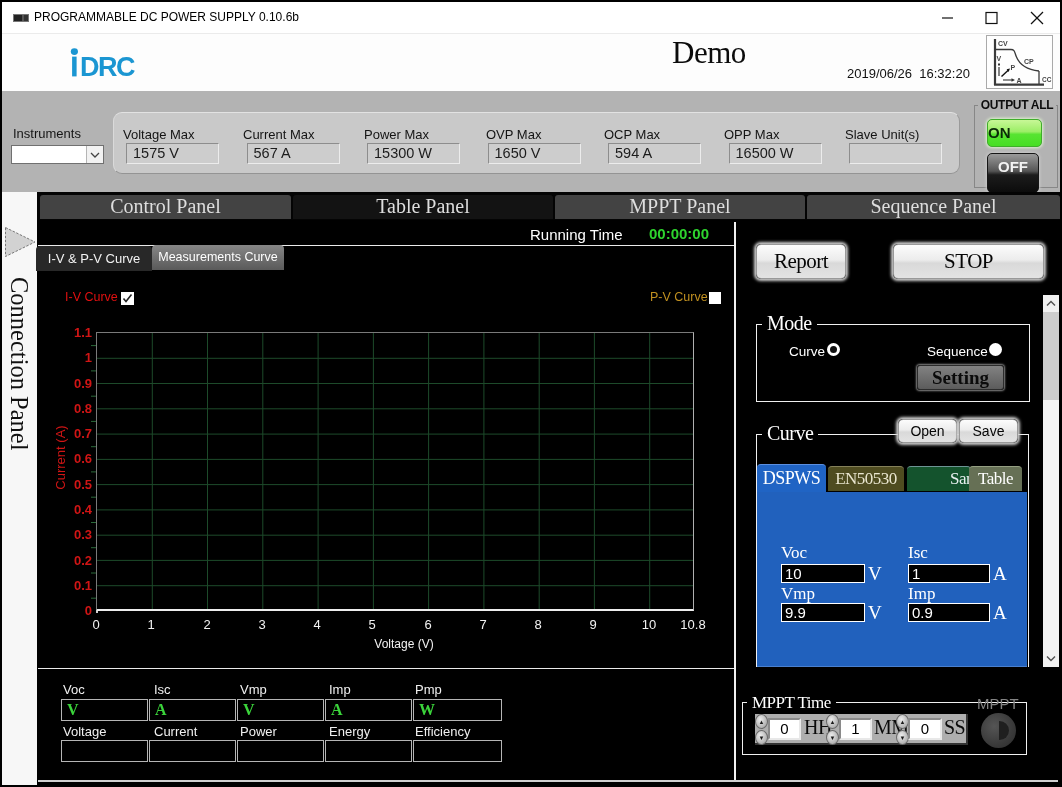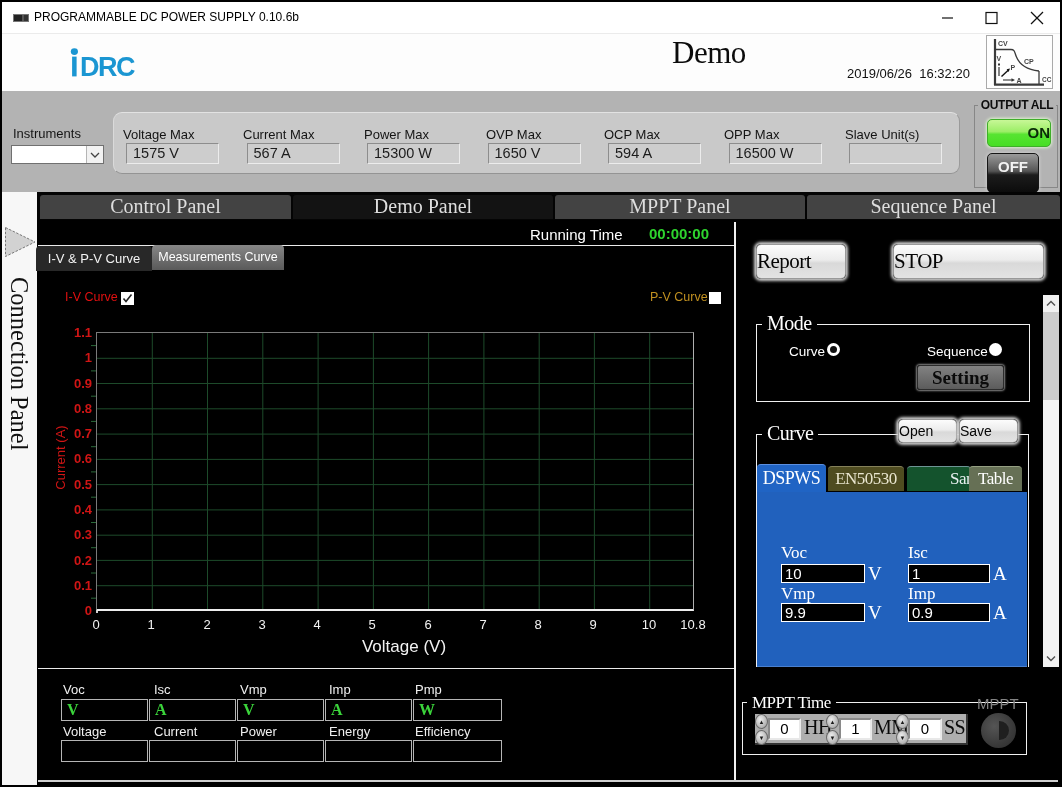--- a/index.html
+++ b/index.html
@@ -20,21 +20,21 @@
 
 #toolbar { left:2px; top:91px; width:1058px; height:101px; background:#b3b3b3; }
 #instr-lb { left:11px; top:35px; font-size:13px; color:#151515; }
 #combo { left:9px; top:54px; width:93px; height:19px; background:#fff; border:1px solid #707070; }
 #combo .arr { position:absolute; right:0; top:0; width:17px; height:17px; border-left:1px solid #b5b5b5; background:#f2f2f2; }
 #tpanel { left:111px; top:21px; width:847px; height:62px; background:#c9c9c9; border-radius:9px; border-top:1px solid #e2e2e2; border-left:1px solid #dadada; border-bottom:1px solid #949494; border-right:1px solid #9a9a9a; }
 .flabel { top:35.5px; font-size:13px; color:#141414; position:absolute; }
 .ffield { top:52px; width:93px; height:21px; position:absolute; background:#cdcdcd; border-top:1.5px solid #8d8d8d; border-left:1.5px solid #8d8d8d; border-bottom:1.5px solid #ececec; border-right:1.5px solid #ececec; font-size:14.5px; color:#1c1c1c; padding-left:6px; line-height:18px; }
 #outgrp { left:972px; top:14px; width:84px; height:83px; border:1px solid #878787; }
 #outlbl { left:976px; top:7px; width:78px; background:#b3b3b3; font-size:12px; font-weight:bold; letter-spacing:-0.3px; color:#0d0d0d; text-align:center; }
-#btn-on { left:985px; top:28px; width:64px; height:28px; border-radius:5px; border:1px solid #3fae2a; background:linear-gradient(180deg,#c8f797 0%,#9bee66 45%,#57e431 55%,#47df24 100%); box-shadow:0 0 3px 1px #dff5cf; text-align:right; font-size:15px; font-weight:bold; color:#0a2a08; line-height:26px; }
+#btn-on { left:985px; top:28px; width:55px; height:28px; border-radius:5px; border:1px solid #3fae2a; background:linear-gradient(180deg,#c8f797 0%,#9bee66 45%,#57e431 55%,#47df24 100%); box-shadow:0 0 3px 1px #dff5cf; text-align:left; font-size:15px; font-weight:bold; color:#0a2a08; line-height:26px; }
 #btn-off { left:985px; top:62px; width:52px; height:40px; border-radius:5px; border:1px solid #161616; background:linear-gradient(180deg,#9a9a9a 0%,#555 45%,#1c1c1c 55%,#0c0c0c 100%); box-shadow:0 0 3px 1px #c9c9c9; text-align:center; font-size:15px; font-weight:bold; color:#f2f2f2; line-height:26px; }
 
 #tabbar { left:2px; top:192px; width:1058px; height:28px; background:#040404; }
 .mtab { position:absolute; top:3px; height:24px; text-align:center; font-family:"Liberation Serif", serif; font-size:20px; color:#dedede; line-height:23px; background:#434343; border-radius:3px 3px 0 0; }
 #mtab2 { background:#131313; }
 
 #sidebar { left:2px; top:192px; width:35px; height:593px; background:#f7f7f7; }
 #conlbl { left:3px; top:85px; writing-mode:vertical-rl; font-size:24.5px; color:#101010; font-family:"Liberation Serif", serif; }
 
 #vsep { left:734px; top:222px; width:2px; height:558px; background:#f2f2f2; }
@@ -47,26 +47,26 @@
 #ctab2 { left:152px; top:244.5px; width:132px; height:25px; background:linear-gradient(180deg,#868686,#5a5a5a); border-radius:4px 4px 0 0; color:#fff; font-size:12.5px; text-align:center; line-height:24px; }
 #ivlbl { left:65px; top:290px; font-size:12.5px; color:#e01010; }
 #ivchk { left:121px; top:292px; width:13px; height:13px; background:#fff; }
 #ivchk svg { position:absolute; left:0; top:0; }
 #pvlbl { left:650px; top:290px; font-size:12.5px; color:#c09020; }
 #pvchk { left:709px; top:292px; width:12px; height:12px; background:#fff; }
 #chart { left:96px; top:332px; width:598px; height:279px; border-top:1px solid #7a7a7a; border-left:1px solid #7a7a7a; border-right:1px solid #b0b0b0; border-bottom:2px solid #ededed; }
 .ylab { position:absolute; width:40px; text-align:right; font-size:13px; color:#d01515;font-weight:bold; }
 .xlab { position:absolute; width:40px; text-align:center; font-size:13px; color:#f2f2f2; }
 #curlab { left:20px; top:450px; font-size:13px; color:#d01515; transform:rotate(-90deg); transform-origin:center; width:80px; text-align:center; }
-#vollab { left:354px; top:637px; width:100px; text-align:center; font-size:17px; color:#f2f2f2; }
+#vollab { left:354px; top:637px; width:100px; text-align:center; font-size:12px; color:#f2f2f2; }
 
 .blab { position:absolute; font-size:13px; color:#f0f0f0; }
 .bbox { position:absolute; height:22px; background:#000; border:1px solid #b5b5b5; font-family:"Liberation Serif", serif; font-weight:bold; font-size:16px; color:#3bd43b; padding-left:5px; line-height:20px; }
 
-.gbtn { position:absolute; border:1px solid #999; border-radius:5px; background:linear-gradient(180deg,#fcfcfc 0%,#ececec 45%,#d9d9d9 55%,#e3e3e3 100%); box-shadow:0 0 3px 1.5px #cfcfcf; text-align:left; color:#060606; }
+.gbtn { position:absolute; border:1px solid #999; border-radius:5px; background:linear-gradient(180deg,#fcfcfc 0%,#ececec 45%,#d9d9d9 55%,#e3e3e3 100%); box-shadow:0 0 3px 1.5px #cfcfcf; text-align:center; color:#060606; }
 #btn-report { left:756px; top:244px; width:90px; height:35px; font-size:21px; letter-spacing:-0.5px; line-height:33px; }
 #btn-stop { left:893px; top:244px; width:151px; height:35px; font-size:21px; letter-spacing:-0.5px; line-height:33px; }
 .grp { position:absolute; border:1.5px solid #f0f0f0; }
 .grplbl { position:absolute; background:#000; color:#fff; font-family:"Liberation Serif", serif; font-size:20px; letter-spacing:-0.5px; padding:0 5px; }
 #modegrp { left:756px; top:324px; width:274px; height:78px; }
 #modelbl { left:762px; top:312px; }
 #rad1lbl { left:789px; top:344px; font-size:13.5px; color:#fff; position:absolute; }
 #rad1 { left:827px; top:343px; width:13px; height:13px; border-radius:50%; background:#fff; position:absolute; }
 #rad1 div { position:absolute; left:3px; top:3px; width:7px; height:7px; border-radius:50%; background:#111; }
 #rad2lbl { left:927px; top:344px; font-size:13.5px; color:#fff; position:absolute; }
@@ -169,21 +169,21 @@
   <div class="abs ffield" style="left:726.5px">16500 W</div>
   <div class="abs ffield" style="left:847px"></div>
   <div class="abs" id="outgrp"></div>
   <div class="abs" id="outlbl">OUTPUT ALL</div>
   <div class="abs" id="btn-on">ON</div>
   <div class="abs" id="btn-off">OFF</div>
 </div>
 
 <div class="abs" id="tabbar">
   <div class="mtab" style="left:38px;width:251px">Control Panel</div>
-  <div class="mtab" id="mtab2" style="left:291px;width:260px">Demo Panel</div>
+  <div class="mtab" id="mtab2" style="left:291px;width:260px">Table Panel</div>
   <div class="mtab" style="left:553px;width:250px">MPPT Panel</div>
   <div class="mtab" style="left:805px;width:253px">Sequence Panel</div>
 </div>
 
 <div class="abs" id="sidebar">
   <svg class="abs" style="left:2px;top:34px" width="34" height="34">
         <polygon points="1.5,1.5 31,16 1.5,30.5" fill="#d2d2d2" stroke="#777" stroke-width="1" stroke-dasharray="2.5,1.5"></polygon>
       </svg>
   <div class="abs" id="conlbl">Connection Panel</div>
 </div>

